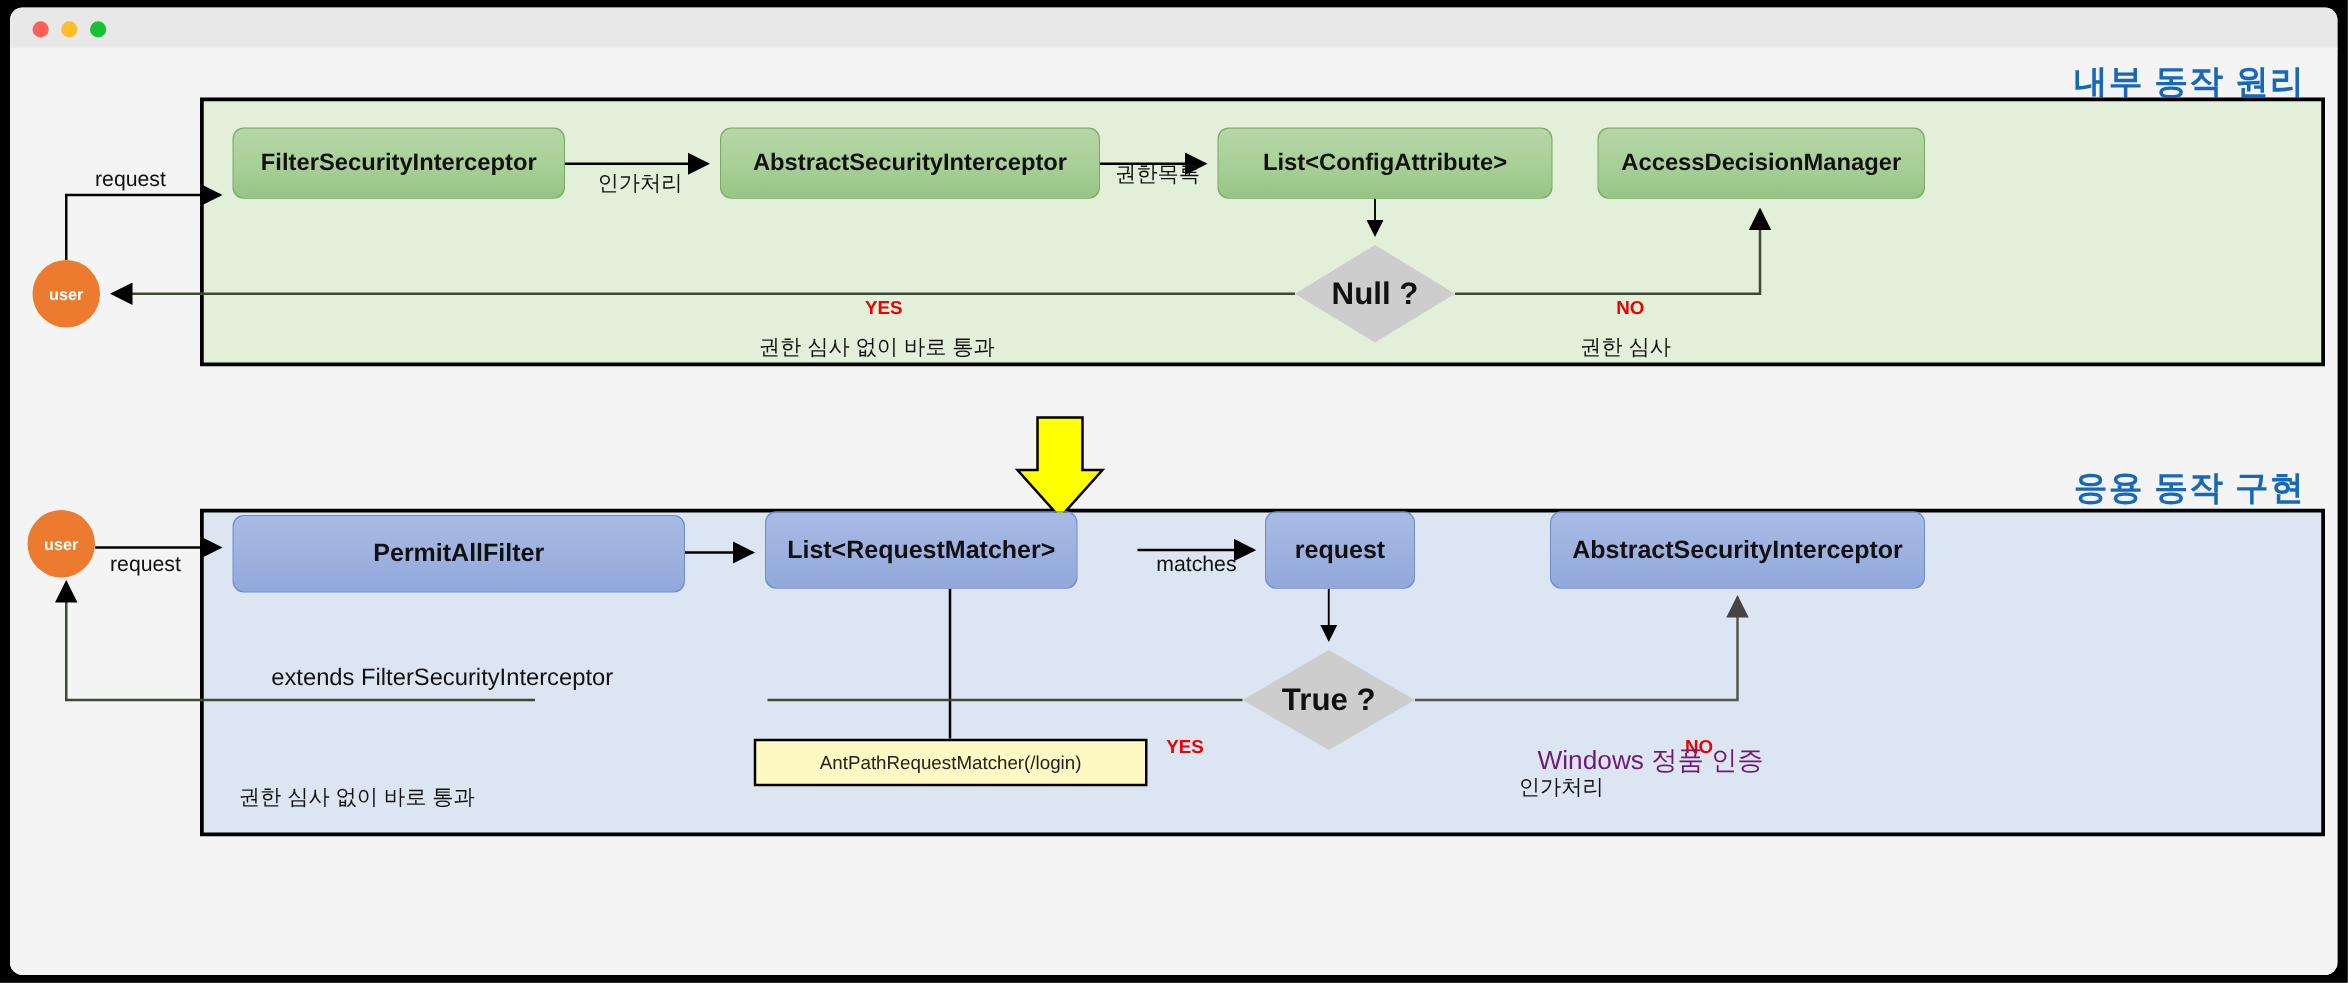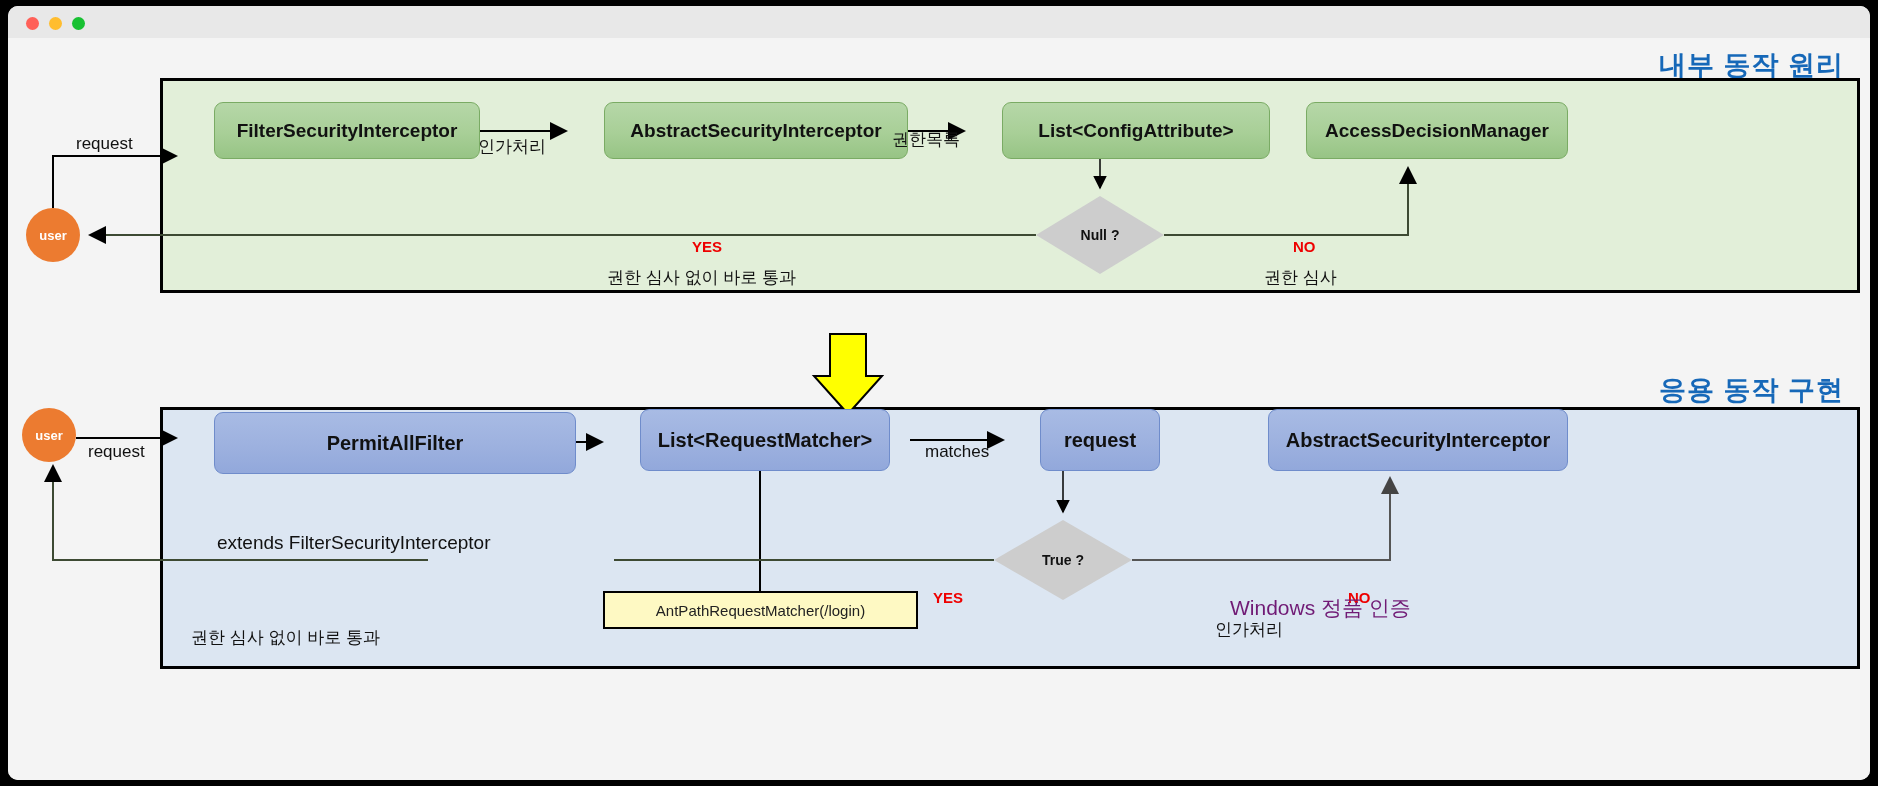--- a/index.html
+++ b/index.html
@@ -20,41 +20,41 @@
   .panel{position:absolute;border:3px solid #000;box-sizing:border-box;}
   .panel.green{left:152px;top:40px;width:1700px;height:215px;background:#e2efd9;}
   .panel.blue{left:152px;top:369px;width:1700px;height:262px;background:#dce6f2;}
 
   .sectitle{position:absolute;color:#1668b8;font-size:27px;font-weight:bold;letter-spacing:1px;white-space:nowrap;}
   .sectitle.t1{right:26px;top:9px;}
   .sectitle.t2{right:26px;top:334px;}
 
   
   .node{position:absolute;box-sizing:border-box;border-radius:9px;display:flex;align-items:center;justify-content:center;
-        font-weight:bold;color:#111;text-align:right;line-height:1.15;margin-left:28px;}
+        font-weight:bold;color:#111;text-align:right;line-height:1.15;}
   .node.gr{background:linear-gradient(180deg,#b6d7a8 0%,#a8cf97 55%,#97c485 100%);border:1px solid #7aab64;font-size:19px;}
   .node.bl{background:linear-gradient(180deg,#a8bbe4 0%,#9db1df 55%,#92a8db 100%);border:1px solid #6f8ccb;font-size:20px;}
 
   
   #n-fsi{left:178px;top:64px;width:266px;height:57px;}
   #n-asi{left:568px;top:64px;width:304px;height:57px;}
   #n-lca{left:966px;top:64px;width:268px;height:57px;}
   #n-adm{left:1270px;top:64px;width:262px;height:57px;}
 
   
   #n-paf{left:178px;top:374px;width:362px;height:62px;}
   #n-lrm{left:604px;top:371px;width:250px;height:62px;}
   #n-req{left:1004px;top:371px;width:120px;height:62px;}
   #n-asi2{left:1232px;top:371px;width:300px;height:62px;}
 
   
   .diamond{position:absolute;display:flex;align-items:center;justify-content:center;}
   .diamond .shape{position:absolute;left:0;top:0;width:100%;height:100%;background:#cdcdcd;border:1px solid #8a8a8a;
         transform:rotate(45deg);}
-  .diamond .lbl{position:relative;font-weight:bold;font-size:14px;color:#111;white-space:nowrap;z-index:2;}
+  .diamond .lbl{position:relative;font-weight:bold;font-size:25px;color:#111;white-space:nowrap;z-index:2;}
   #d-null{left:1028px;top:158px;width:128px;height:78px;}
   #d-null .shape{transform:none;clip-path:polygon(50% 0,100% 50%,50% 100%,0 50%);border:none;
         background:#cdcdcd;box-shadow:none;}
   #d-true{left:986px;top:482px;width:138px;height:80px;}
   #d-true .shape{transform:none;clip-path:polygon(50% 0,100% 50%,50% 100%,0 50%);border:none;background:#cdcdcd;}
   #d-retnull{left:420px;top:482px;width:186px;height:80px;}
   #d-retnull .shape{transform:none;clip-path:polygon(50% 0,100% 50%,50% 100%,0 50%);border:none;background:#cdcdcd;}
 
   
   .user{position:absolute;border-radius:50%;background:#ec7b30;display:flex;align-items:center;justify-content:center;

